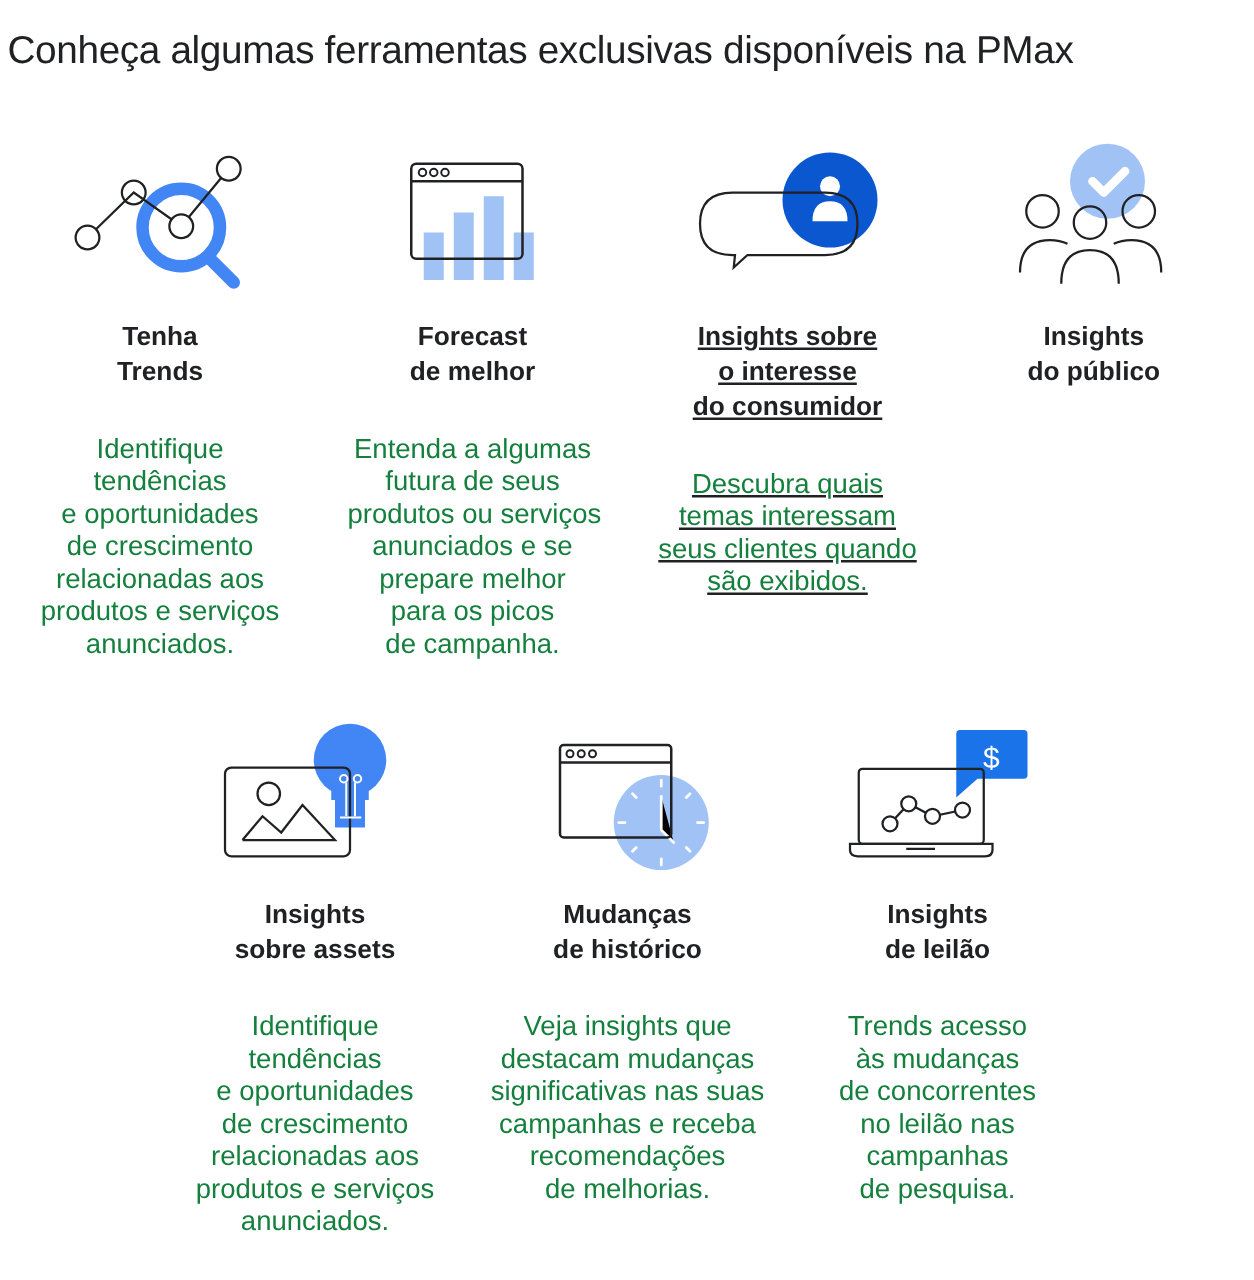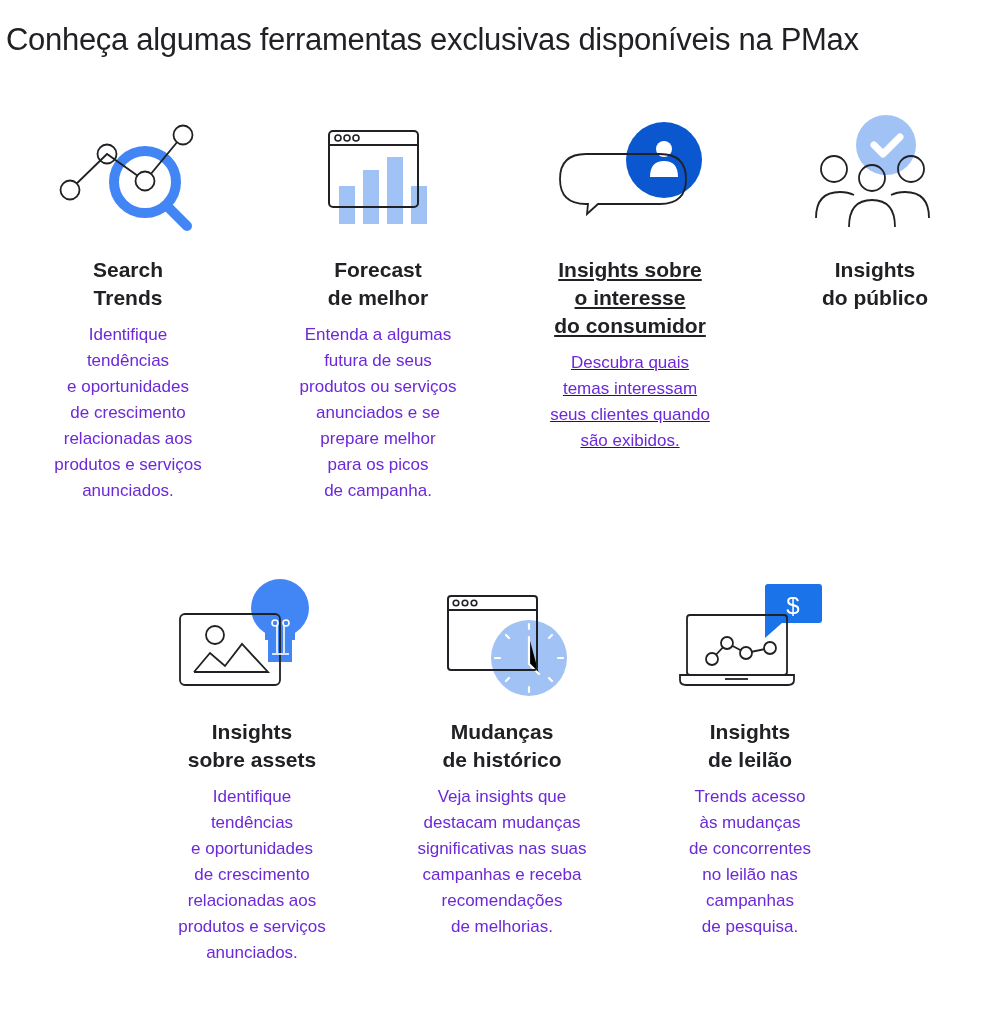--- a/index.html
+++ b/index.html
@@ -2,21 +2,21 @@
 <html><head>
 <meta charset="utf-8">
 <style>
   * { box-sizing: border-box; margin: 0; padding: 0; }
   html, body { width: 1003px; height: 1024px; background: #ffffff; overflow: hidden; }
   body { position: relative; font-family: "Liberation Sans", sans-serif; color: #202124; }
   .title { position: absolute; left: 6px; top: 22px; font-size: 31px; font-weight: 400; color: #202124; letter-spacing: -0.3px; white-space: nowrap; }
   .card { position: absolute; text-align: center; }
   .heading { font-weight: 700; font-size: 21px; line-height: 28px; color: #202124; }
   .heading span { display: block; }
-  .desc { margin-top: 10px; font-size: 17px; line-height: 26px; color: #6d28d9; }
+  .desc { margin-top: 34px; font-size: 22px; line-height: 26px; color: #15803d; }
   .desc span { display: block; white-space: nowrap; }
   .icon-box { position: absolute; }
 </style>
 </head>
 <body>
 
 <div class="title">Conheça algumas ferramentas exclusivas disponíveis na PMax</div>
 
 <div class="icon-box" style="left:55px; top:120px;">
   <svg width="145" height="115" viewBox="0 0 145 115">
@@ -24,21 +24,21 @@
     <line x1="112" y1="86" x2="132" y2="106" stroke="#4285f4" stroke-width="10" stroke-linecap="round"></line>
     <polyline points="15,70 52,34 90,61 128,15" fill="none" stroke="#202124" stroke-width="1.8"></polyline>
     <circle cx="15" cy="70" r="9.5" fill="#fff" stroke="#202124" stroke-width="1.8"></circle>
     <circle cx="52" cy="34" r="9.5" fill="none" stroke="#202124" stroke-width="1.8"></circle>
     <circle cx="90" cy="61" r="9.5" fill="#fff" stroke="#202124" stroke-width="1.8"></circle>
     <circle cx="128" cy="15" r="9.5" fill="#fff" stroke="#202124" stroke-width="1.8"></circle>
   </svg>
 </div>
 <div class="card" style="left:28px; top:256px; width:200px;">
   <div class="heading">
-    <span>Search</span>
+    <span>Tenha</span>
     <span>Trends</span>
   </div>
   <div class="desc">
     <span>Identifique</span>
     <span>tendências</span>
     <span>e oportunidades</span>
     <span>de crescimento</span>
     <span>relacionadas aos</span>
     <span>produtos e serviços</span>
     <span>anunciados.</span>

